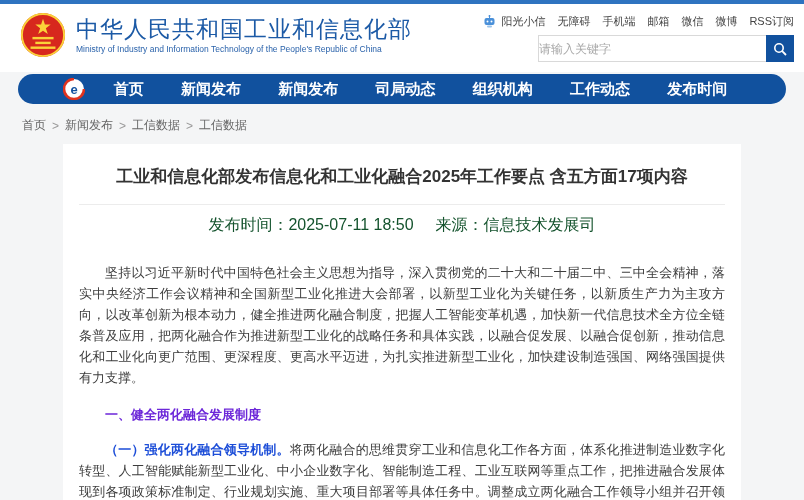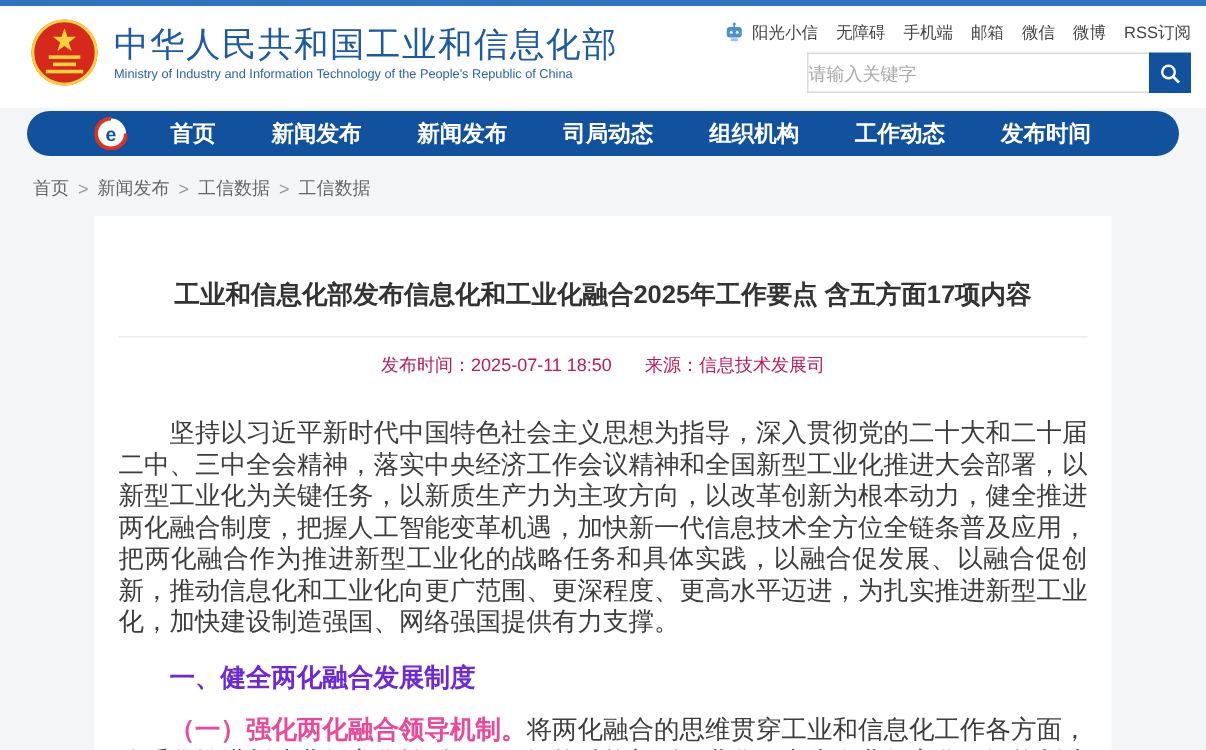--- a/index.html
+++ b/index.html
@@ -77,42 +77,41 @@
     min-height:370px;
     padding:20px 16px 30px 16px;
   }
   .article-title {
     text-align:center;
     font-size:17px;
     font-weight:bold;
     color:#333;
     line-height:1.5;
     padding:0 30px;
-    margin-top:20px;
   }
   .title-divider { height:1px; background:#ececec; margin:14px 0 0 0; }
   .article-meta {
     text-align:center;
-    font-size:12px;
-    color:#be185d;
+    font-size:16px;
+    color:#14532d;
     margin-top:10px;
   }
   .meta-gap { display:inline-block; width:22px; }
 
   .article-body { margin-top:26px; }
   .para {
-    font-size:17px;
+    font-size:13px;
     line-height:21px;
     color:#3d3d3d;
     text-indent:2em;
     text-align:justify;
     margin-bottom:12px;
   }
   .para.heading { font-weight:bold; color:#6d28d9; margin:16px 0 14px 0; }
-  .para .lead { font-weight:bold; color:#ec4899; }
+  .para .lead { font-weight:bold; color:#1d4ed8; }
 </style>
 </head>
 <body>
 
 <div class="top-strip"></div>
 
 <header class="site-header">
   <div class="brand">
     <svg class="brand-emblem" viewBox="0 0 48 48">
       <circle cx="24" cy="24" r="23" fill="#d7281d"></circle>

